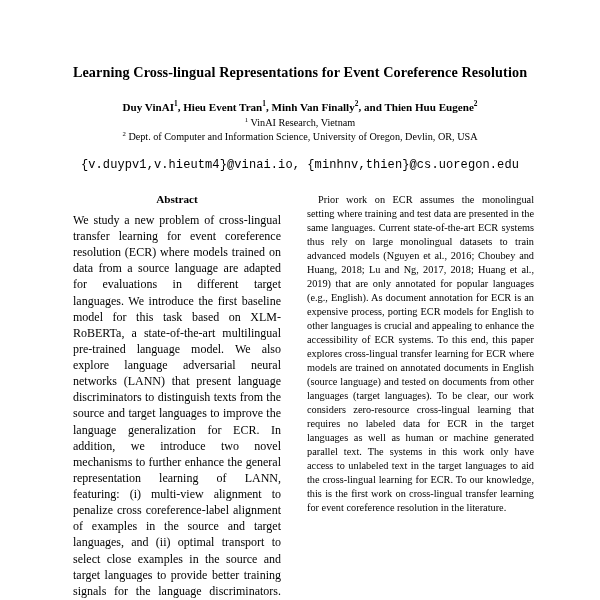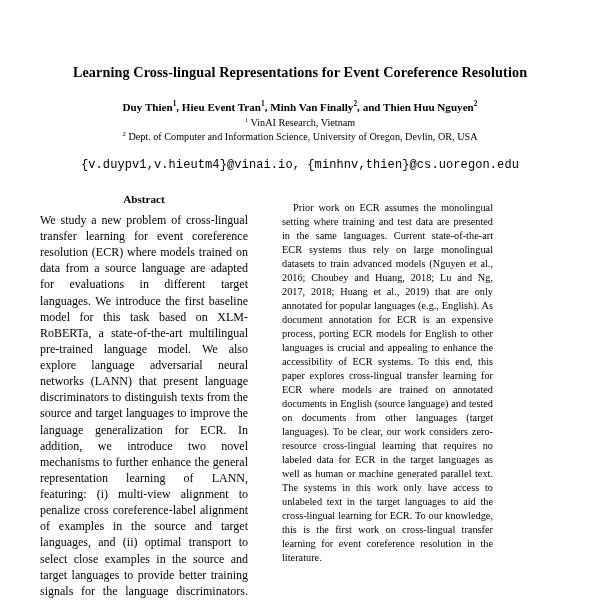--- a/index.html
+++ b/index.html
@@ -13,21 +13,21 @@
     overflow: hidden;
     font-family: "Liberation Serif", "DejaVu Serif", serif;
     color: #000000;
   }
   .page {
     width: 600px;
     height: 600px;
     position: relative;
     background: #ffffff;
     box-sizing: border-box;
-    padding: 0 33px;
+    padding: 0 66px;
     overflow: hidden;
   }
   
   .title-block {
     padding-top: 62px;
     text-align: center;
   }
   .paper-title {
     font-size: 14.2px;
     font-weight: bold;
@@ -103,21 +103,21 @@
     gap: 9px;
   }
   .section-heading .num {
     min-width: 9px;
   }
   .body-par {
     font-size: 10.3px;
     line-height: 1.36;
     text-align: justify;
     text-justify: inter-word;
-    margin: 8px;
+    margin: 0;
     hyphens: manual;
   }
   .body-par + .body-par {
     text-indent: 11px;
     margin-top: 6px;
   }
   .col-right .body-par:first-child {
     text-indent: 11px;
   }
 </style>
@@ -126,21 +126,21 @@
 
 <div class="page">
 
   <div class="title-block">
 
     <h1 class="paper-title">
       <span>Learning Cross-lingual Representations for Event Coreference Resolution</span>
     </h1>
 
     <div class="authors">
-      <span>Duy Thien</span><sup>1</sup><span>, </span><span>Hieu Event Tran</span><sup>1</sup><span>, </span><span>Minh Van Finally</span><sup>2</sup><span>, and </span><span>Thien Huu Nguyen</span><sup>2</sup>
+      <span>Duy VinAI</span><sup>1</sup><span>, </span><span>Hieu Event Tran</span><sup>1</sup><span>, </span><span>Minh Van Finally</span><sup>2</sup><span>, and </span><span>Thien Huu Eugene</span><sup>2</sup>
     </div>
 
     <div class="affil">
       <sup>1</sup>
       <span>VinAI Research, Vietnam</span>
     </div>
 
     <div class="affil-2">
       <sup>2</sup>
       <span>Dept. of Computer and Information Science, University of Oregon, Devlin, OR, USA</span>

